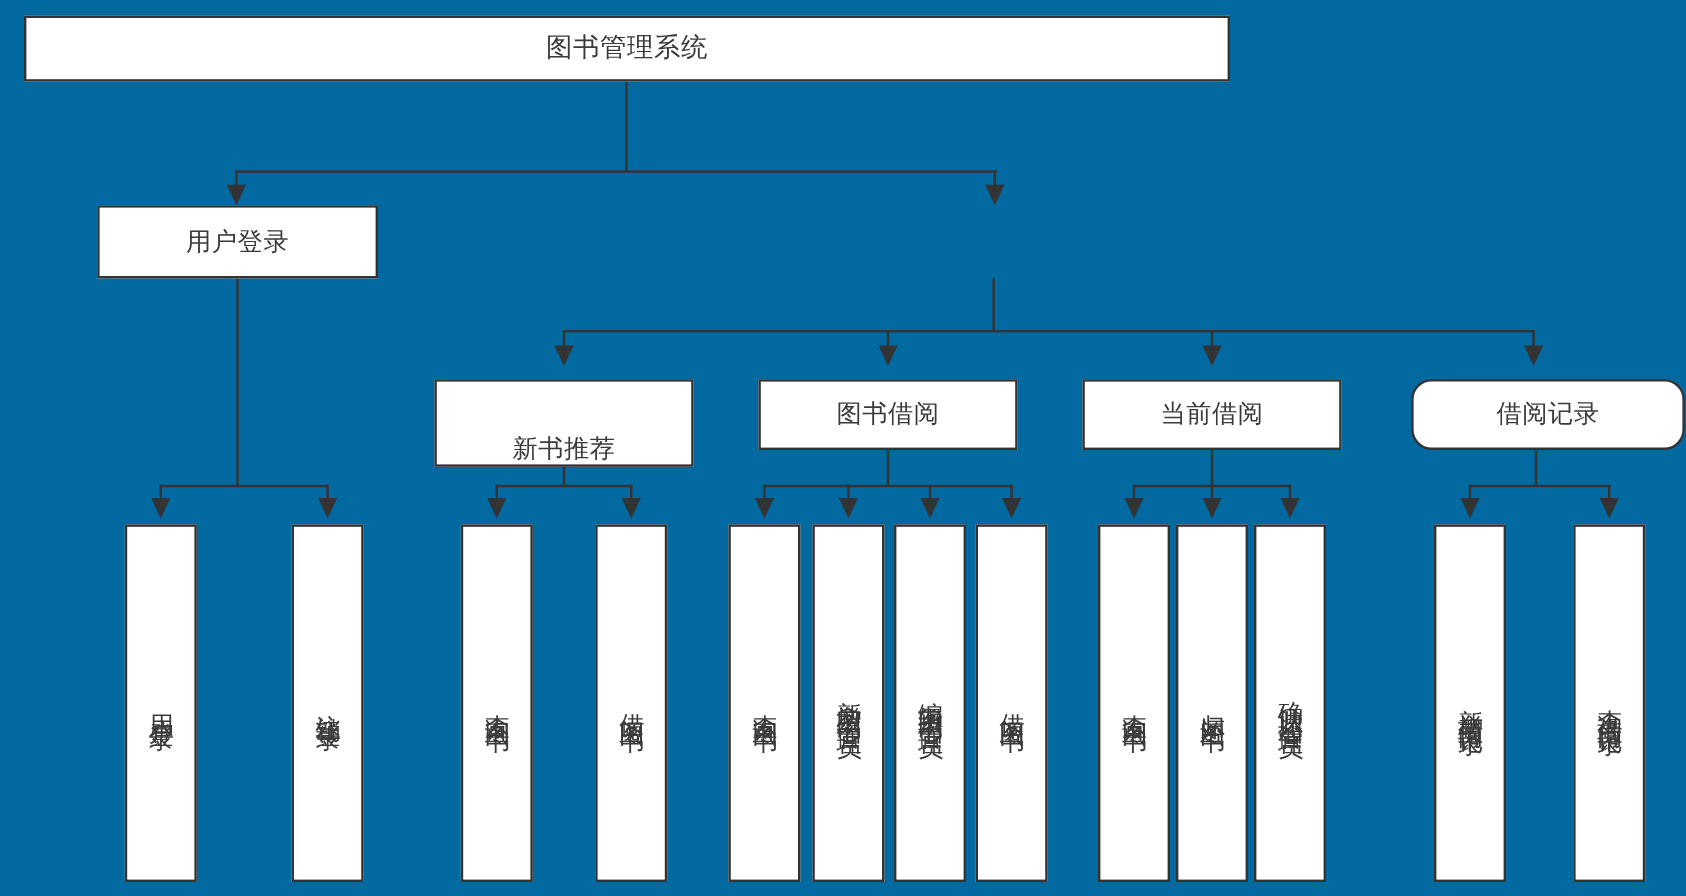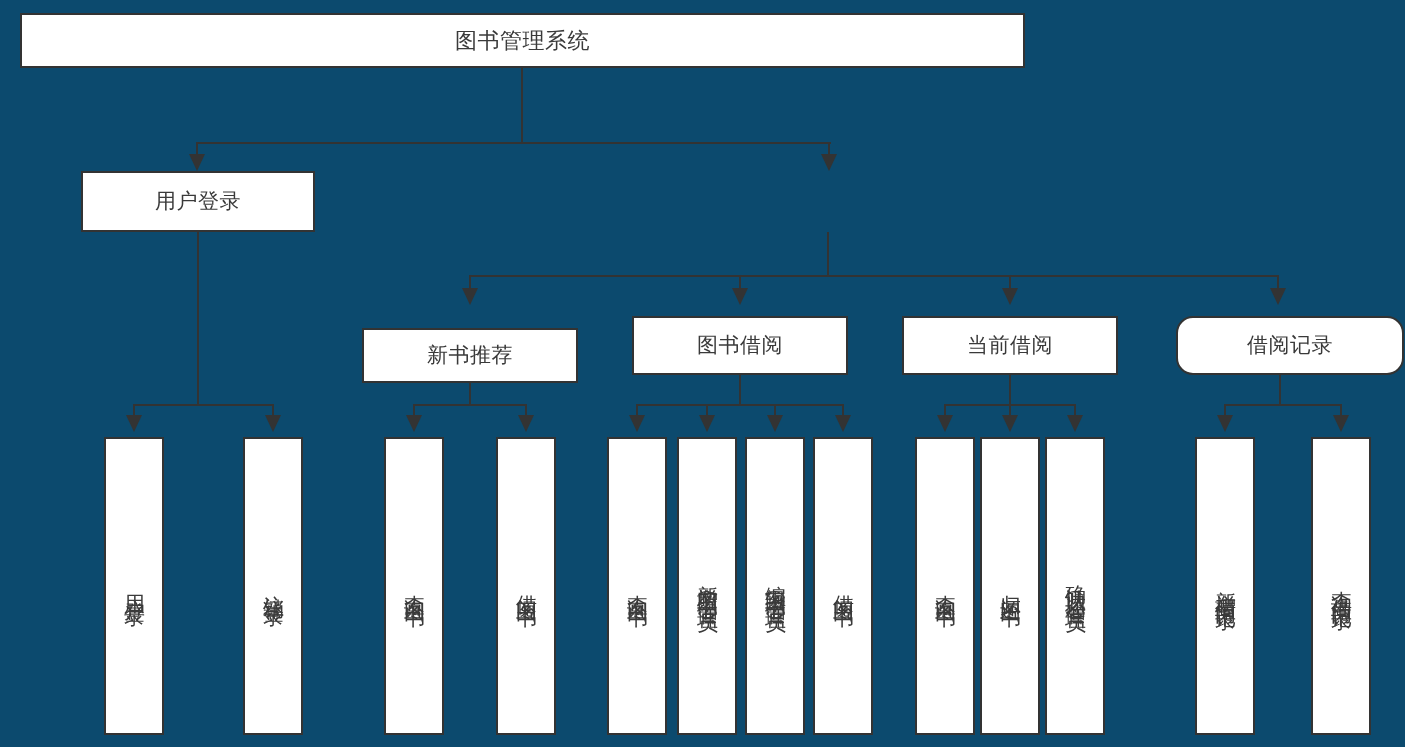--- a/index.html
+++ b/index.html
@@ -9,21 +9,21 @@
     background: #ffffff;
   }
   body {
     font-family: "DejaVu Sans", "Liberation Sans", sans-serif;
     -webkit-font-smoothing: antialiased;
   }
   #canvas {
     position: relative;
     width: 1405px;
     height: 747px;
-    background: #0c4a6e;
+    background: #0369a1;
     overflow: hidden;
   }
   
   .node {
     position: absolute;
     box-sizing: border-box;
     background: #ffffff;
     border: 2px solid #333333;
     display: flex;
     align-items: center;
@@ -121,21 +121,21 @@
   <div class="ln h" style="left:469px; top:275px; width:810px; height:2px;"></div>
   <div class="ln v" style="left:469px; top:275px; width:2px; height:18px;"></div>
   <div class="arrow" style="left:462px; top:288px;"></div>
   <div class="ln v" style="left:739px; top:275px; width:2px; height:18px;"></div>
   <div class="arrow" style="left:732px; top:288px;"></div>
   <div class="ln v" style="left:1009px; top:275px; width:2px; height:18px;"></div>
   <div class="arrow" style="left:1002px; top:288px;"></div>
   <div class="ln v" style="left:1277px; top:275px; width:2px; height:18px;"></div>
   <div class="arrow" style="left:1270px; top:288px;"></div>
 
-  <div class="node h" style="left:362px; top:328px; width:216px; height:55px;">
+  <div class="node h" style="left:362px; top:316px; width:216px; height:73px;align-items:flex-end;">
     <span>新书推荐</span>
   </div>
   <div class="node h" style="left:632px; top:316px; width:216px; height:59px;">
     <span>图书借阅</span>
   </div>
   <div class="node h" style="left:902px; top:316px; width:216px; height:59px;">
     <span>当前借阅</span>
   </div>
   <div class="node h" style="left:1176px; top:316px; width:228px; height:59px;border-radius:17px;">
     <span>借阅记录</span>

